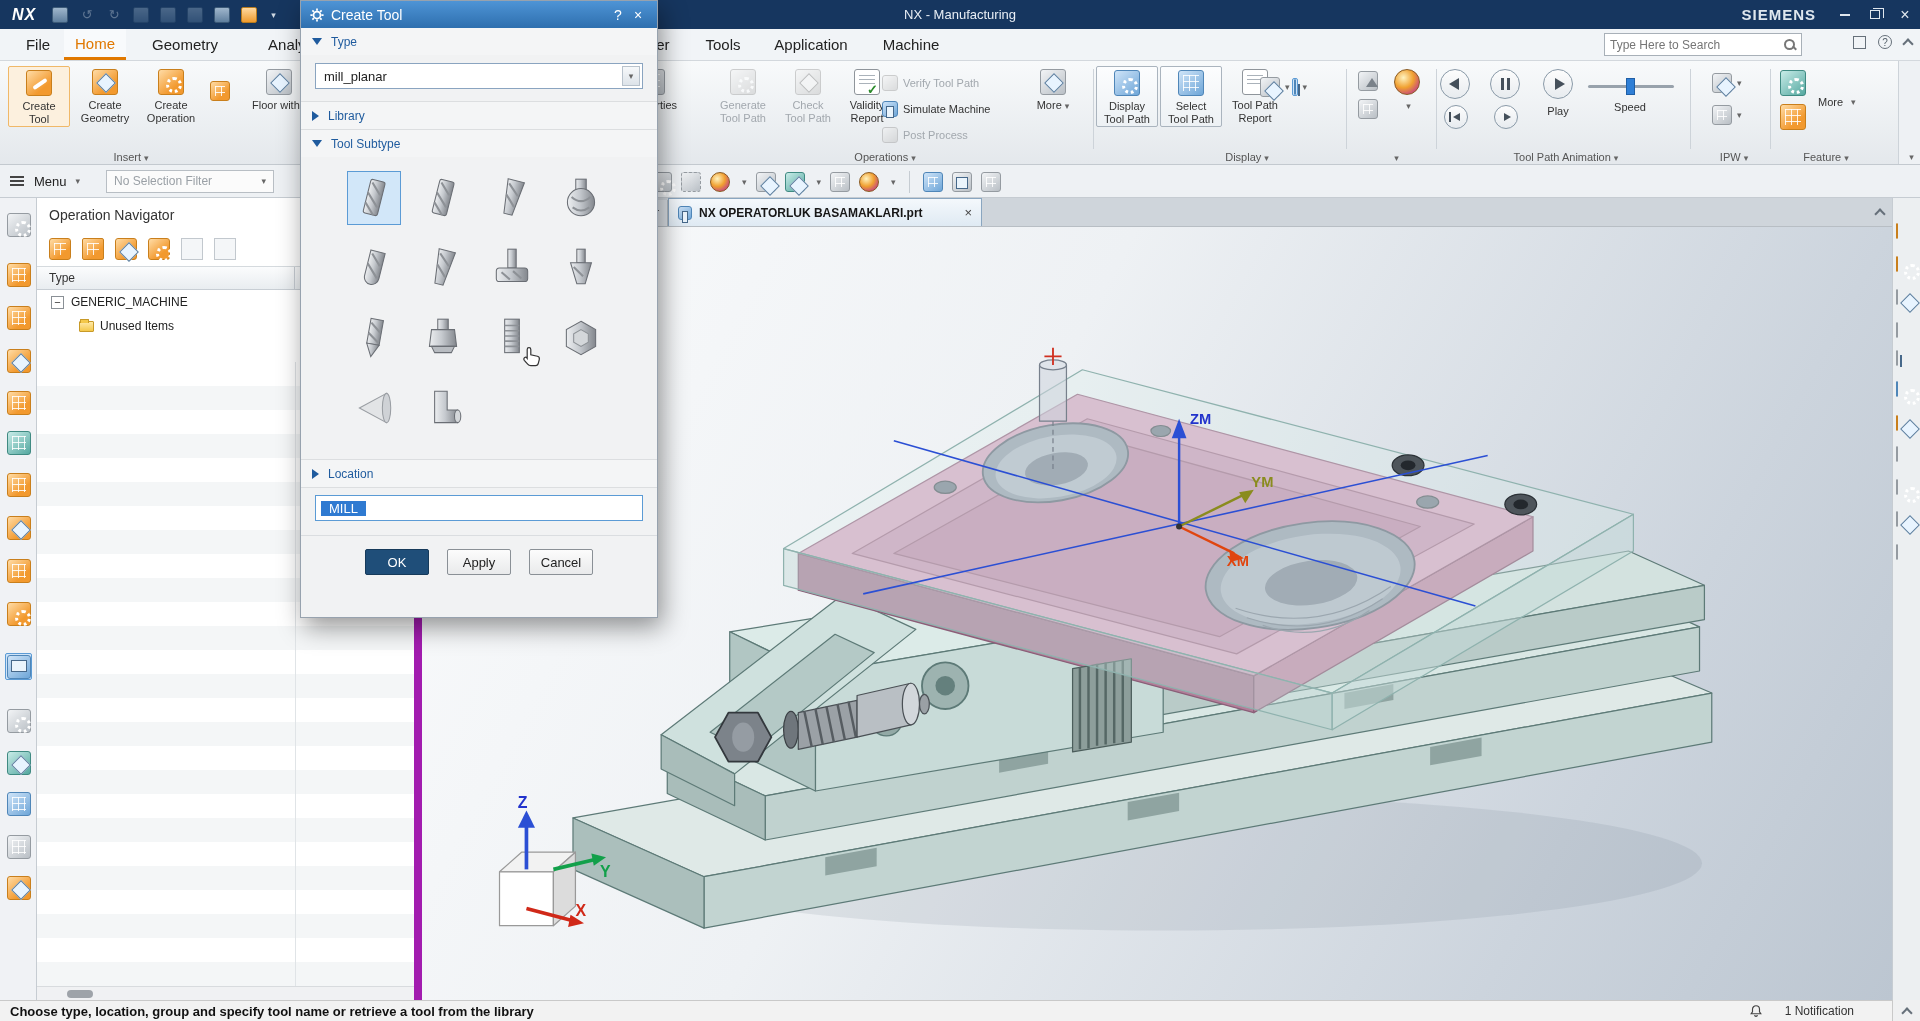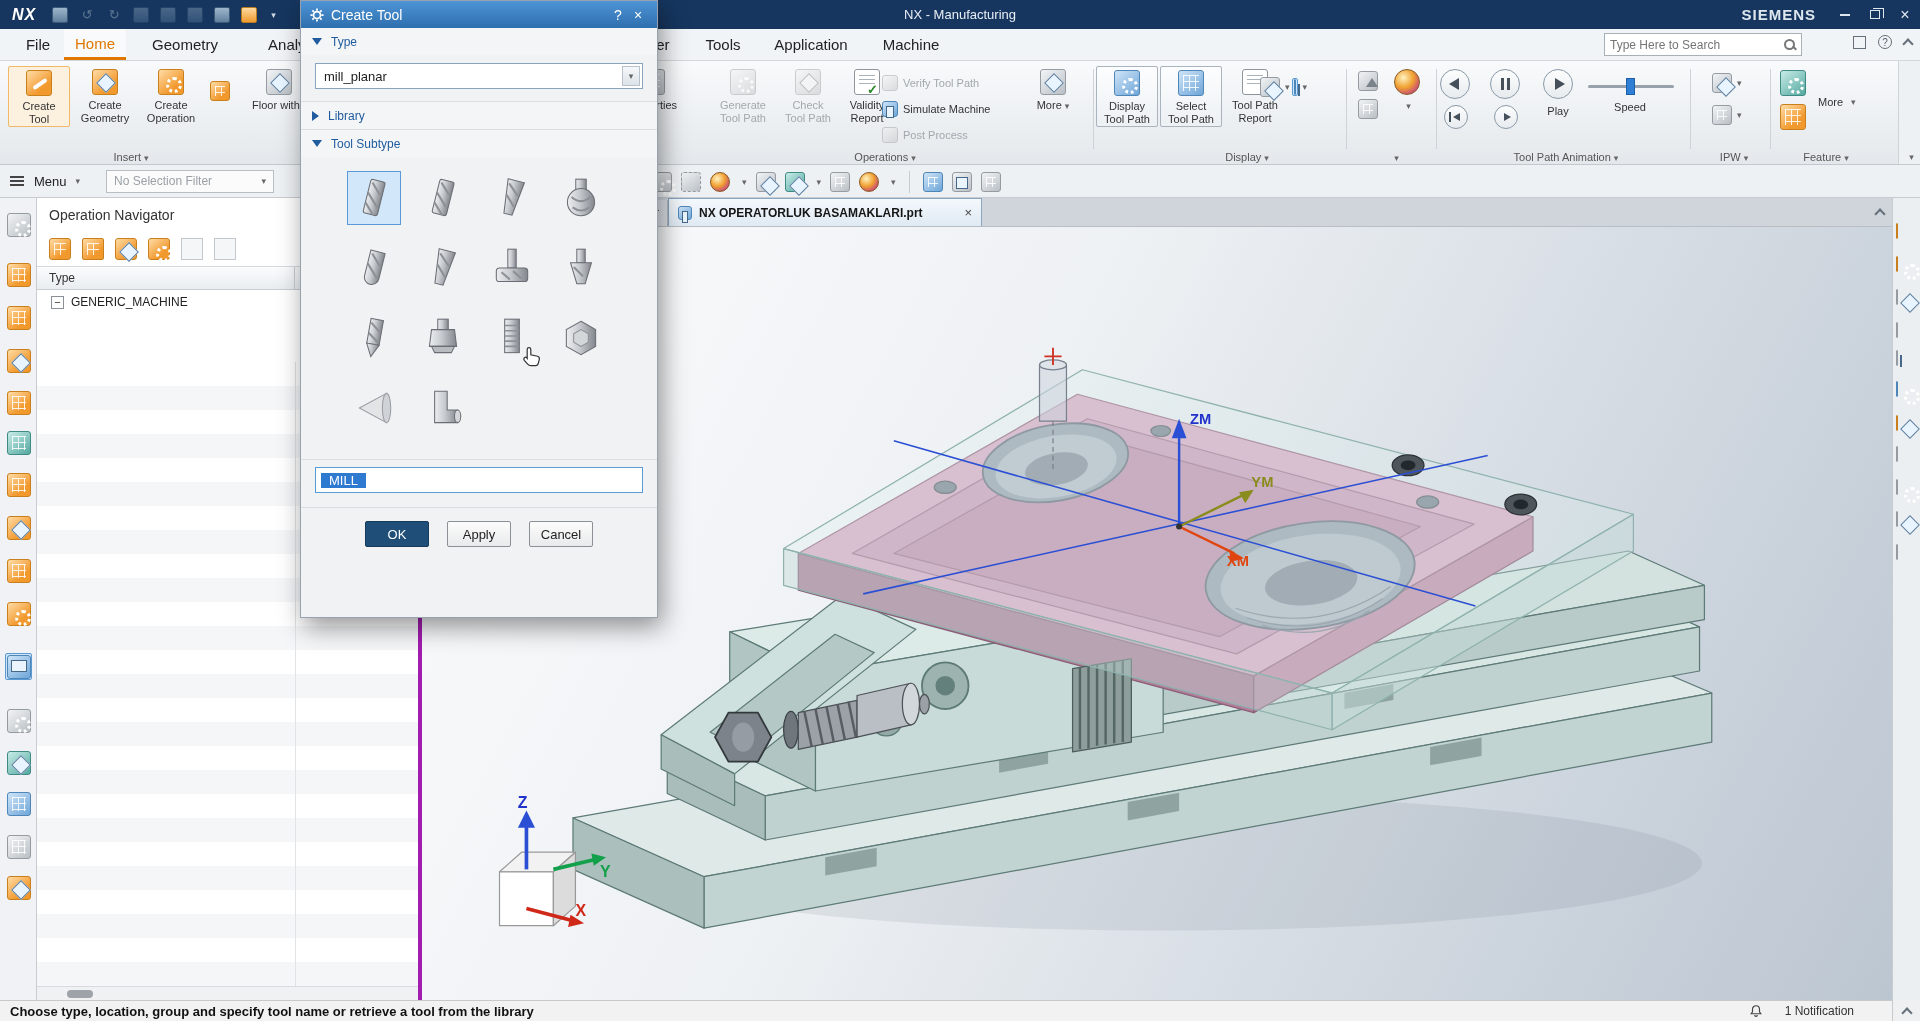--- a/index.html
+++ b/index.html
@@ -96,21 +96,21 @@
   .tb2-icons{position:absolute;left:652px;top:6px;display:flex;gap:9px;align-items:center}
   .tb2 .vsep2{width:1px;height:22px;background:#c6ccd2;margin:0 4px}
 
   
   .lsidebar{position:absolute;left:0;top:198px;width:37px;bottom:21px;background:#f0f2f5;border-right:1px solid #c6ccd2;z-index:3}
   .lsb{position:absolute;left:5px;width:27px;height:27px;display:flex;align-items:center;justify-content:center}
   .lsb .tile{width:24px;height:24px}
   .lsb.active{background:#cfe4f8;border:1px solid #5b9bd5;border-radius:2px}
 
   
-  .navpanel{position:absolute;left:37px;top:198px;width:385px;bottom:21px;background:#fff;border-right:4px solid #a21caf;z-index:3;overflow:hidden}
+  .navpanel{position:absolute;left:37px;top:198px;width:385px;bottom:21px;background:#fff;border-right:8px solid #a21caf;z-index:3;overflow:hidden}
   .np-header{height:34px;display:flex;align-items:center;padding-left:12px;font-size:14px;color:#333}
   .np-tools{height:34px;display:flex;gap:11px;padding-left:12px;align-items:center}
   .np-tool{width:22px;height:22px}
   .np-tool.off{background:#f4f6f8;border:1px solid #c2c8ce}
   .np-colhead{height:24px;background:linear-gradient(#fbfcfd,#e9edf0);border-top:1px solid #d5dade;border-bottom:1px solid #c8ced4;font-size:12px;color:#333;display:flex;align-items:center}
   .np-colhead .col1{width:258px;padding-left:12px;border-right:1px solid #c8ced4;height:100%;display:flex;align-items:center}
   .trow{height:24px;display:flex;align-items:center;font-size:12px;color:#222;position:relative}
   .expander{width:13px;height:13px;border:1px solid #8a9096;background:#fff;font-size:11px;line-height:11px;text-align:center;margin:0 7px 0 14px;color:#333}
   .folder{width:15px;height:11px;background:linear-gradient(#ffe9a8,#f4c84a);border:1px solid #c89a28;border-radius:1px;position:relative;margin:0 6px 0 0}
   .folder::before{content:"";position:absolute;left:0;top:-3px;width:7px;height:3px;background:#f4c84a;border:1px solid #c89a28;border-bottom:none;border-radius:1px 1px 0 0}
@@ -534,20 +534,25 @@
     <span class="np-tool off"></span>
     <span class="np-tool off"></span>
   </div>
   <div class="np-colhead">
     <span class="col1">Type</span>
   </div>
   <div class="trow">
     <span class="expander">−</span>
     <span>GENERIC_MACHINE</span>
   </div>
+  <div class="trow">
+    <span style="width:42px"></span>
+    <span class="folder"></span>
+    <span>Unused Items</span>
+  </div>
   <div class="np-stripes" style="top:164px"></div>
   <div class="np-hscroll">
       <span class="thumb"></span>
     </div>
 </div>
 
 <div class="viewport">
   <div class="vtabbar">
     <div class="vtab-partial">
         <span>er</span>
@@ -809,20 +814,26 @@
           </svg>
         </div>
       <div class="tcell">
           <svg class="ticon">
             <use href="#t-elbow"></use>
           </svg>
         </div>
     </div>
   </div>
 
+  <div class="dsec">
+    <div class="dsec-h">
+        <span class="tri-col"></span>
+        <span>Location</span>
+      </div>
+  </div>
 
   <div class="dsec" style="border-bottom:none">
     <div class="dname">
         <span class="sel">MILL</span>
       </div>
   </div>
 
   <div class="dbtns">
     <div class="btn primary">OK</div>
     <div class="btn">Apply</div>

